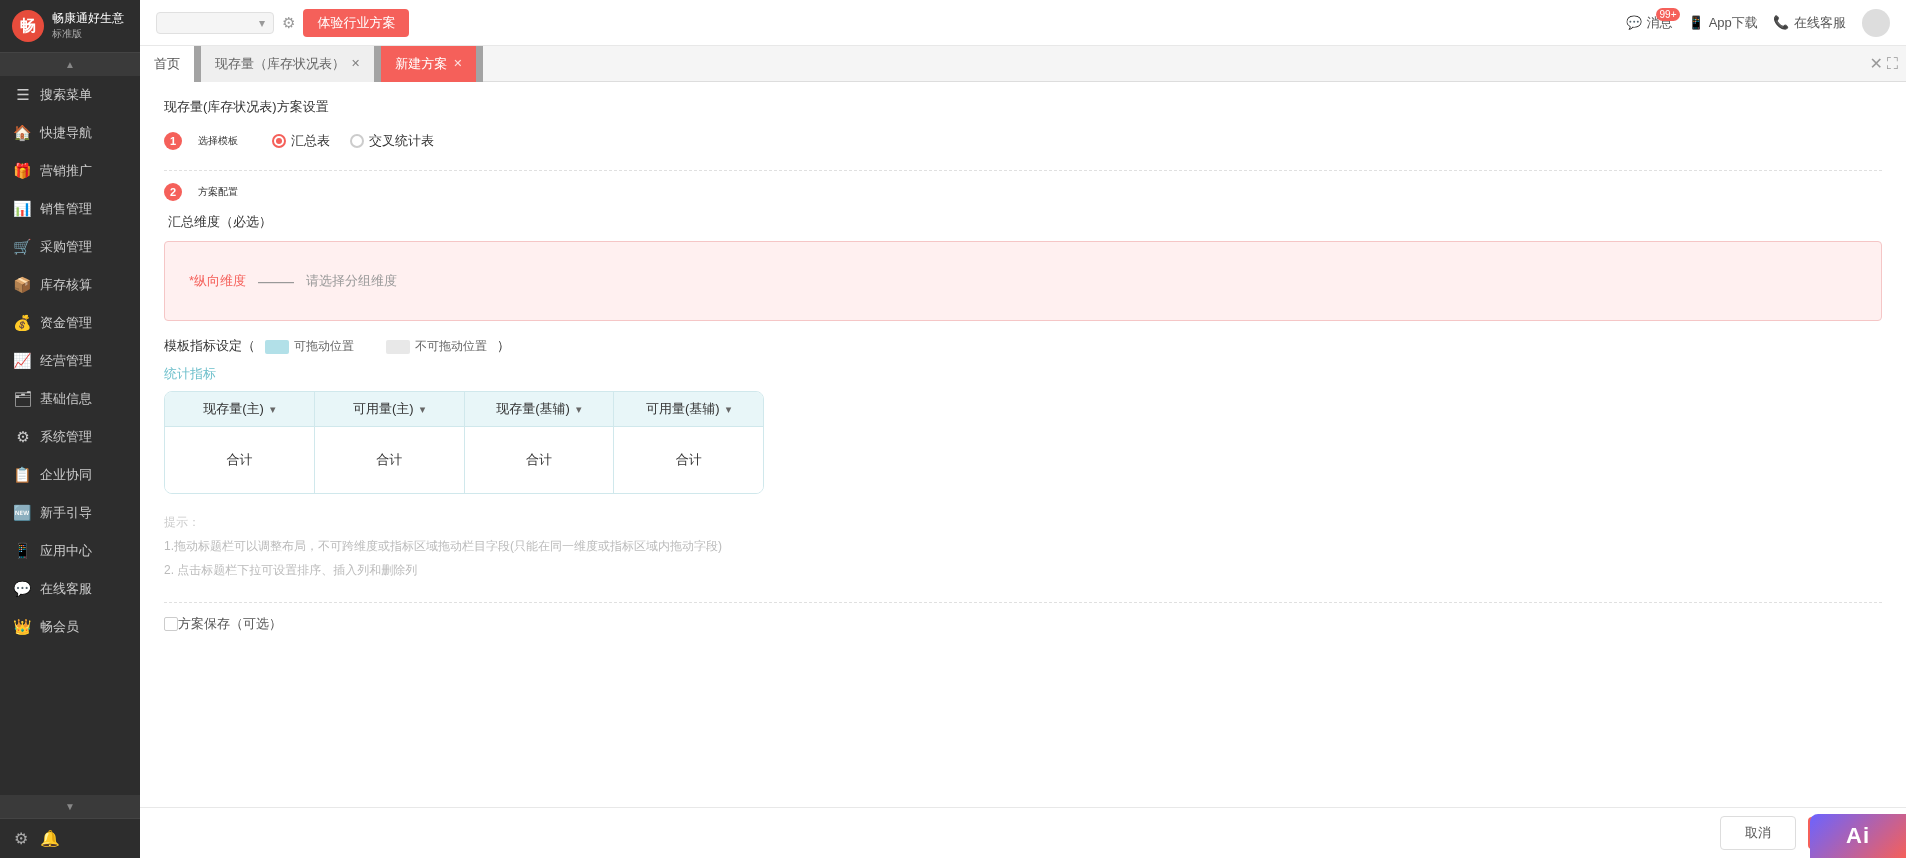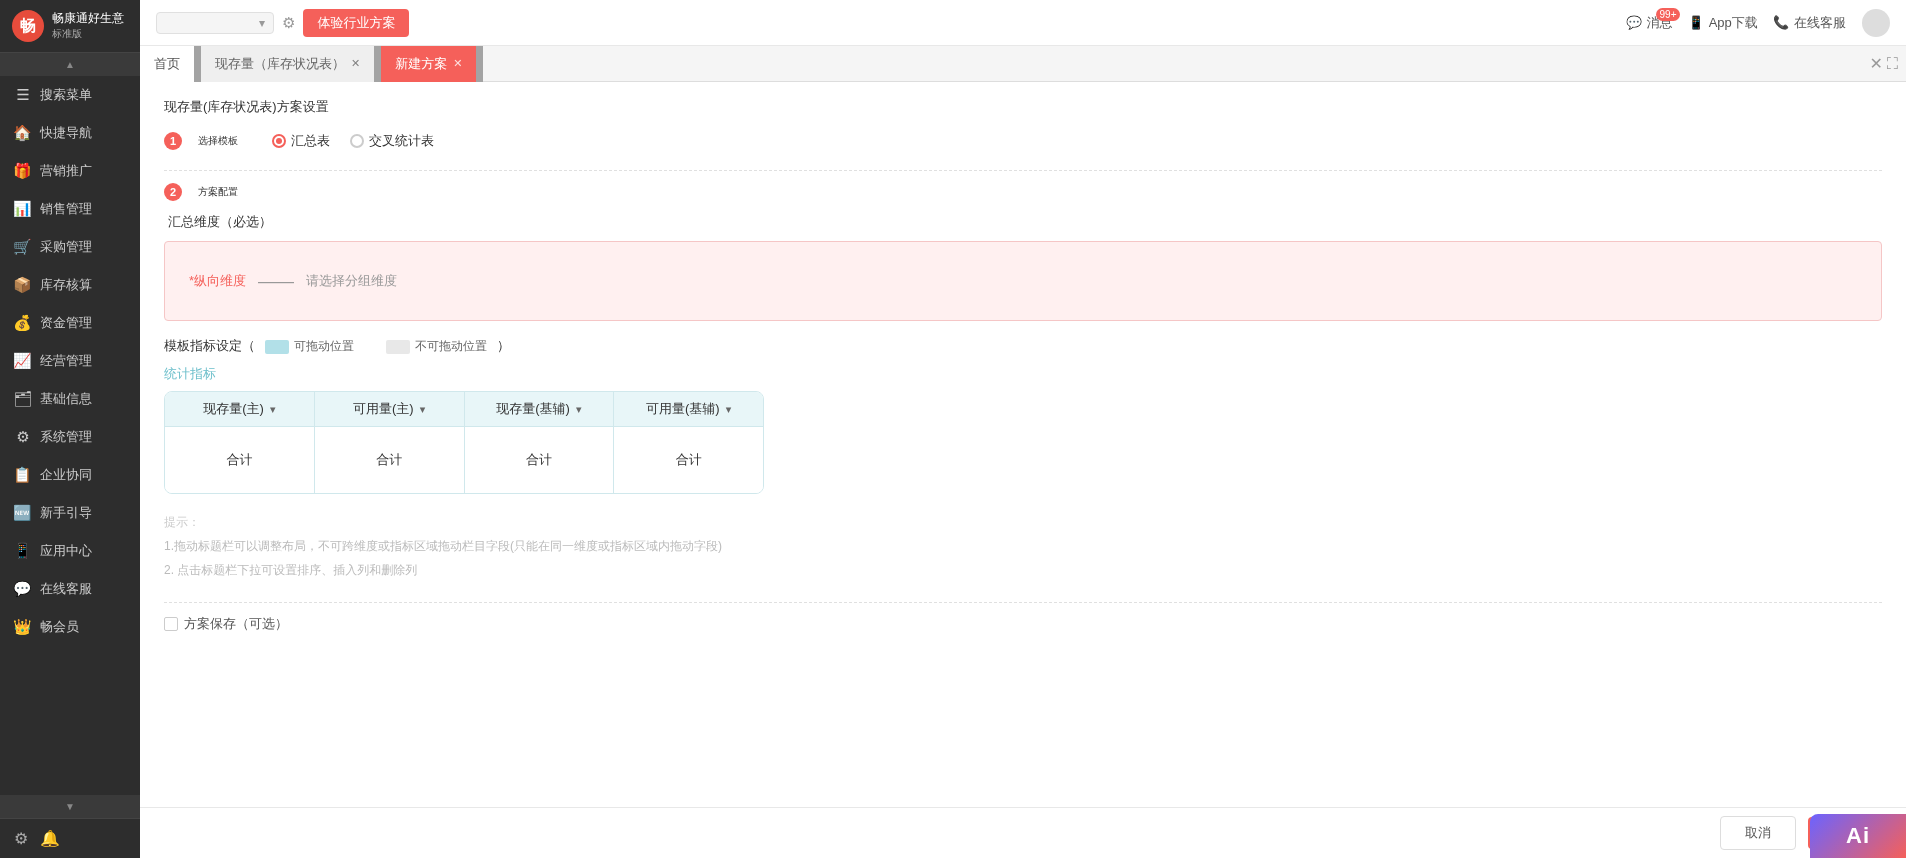--- a/index.html
+++ b/index.html
@@ -193,21 +193,21 @@
       font-size: 13px;
       color: #333;
     }
     .stats-cell:last-child { border-right: none; }
 
     
     .tips { margin-top: 16px; color: #bbb; font-size: 12px; line-height: 2; }
     .tip-title { color: #ccc; }
 
     
-    .save-option { display: flex; align-items: center; gap: 6px; margin-top: 10px; font-size: 13px; color: #555; cursor: pointer; }
+    .save-option { display: flex; align-items: center; margin-top: 10px; font-size: 13px; color: #555; cursor: pointer; }
     .save-checkbox { width: 14px; height: 14px; border: 1px solid #ccc; border-radius: 2px; }
 
     
     .bottom-bar {
       background: #fff;
       border-top: 1px solid #e8e8e8;
       padding: 8px 24px;
       display: flex;
       justify-content: flex-end;
       gap: 12px;

